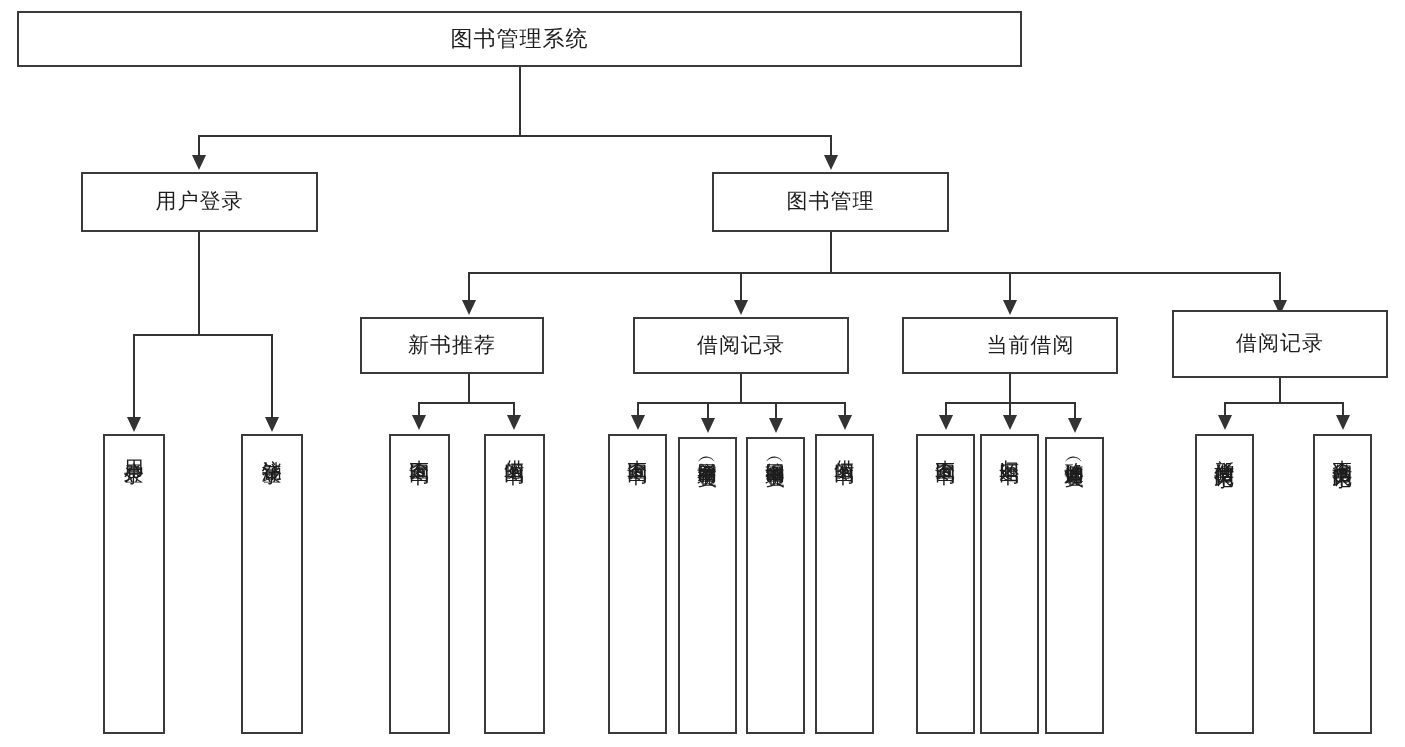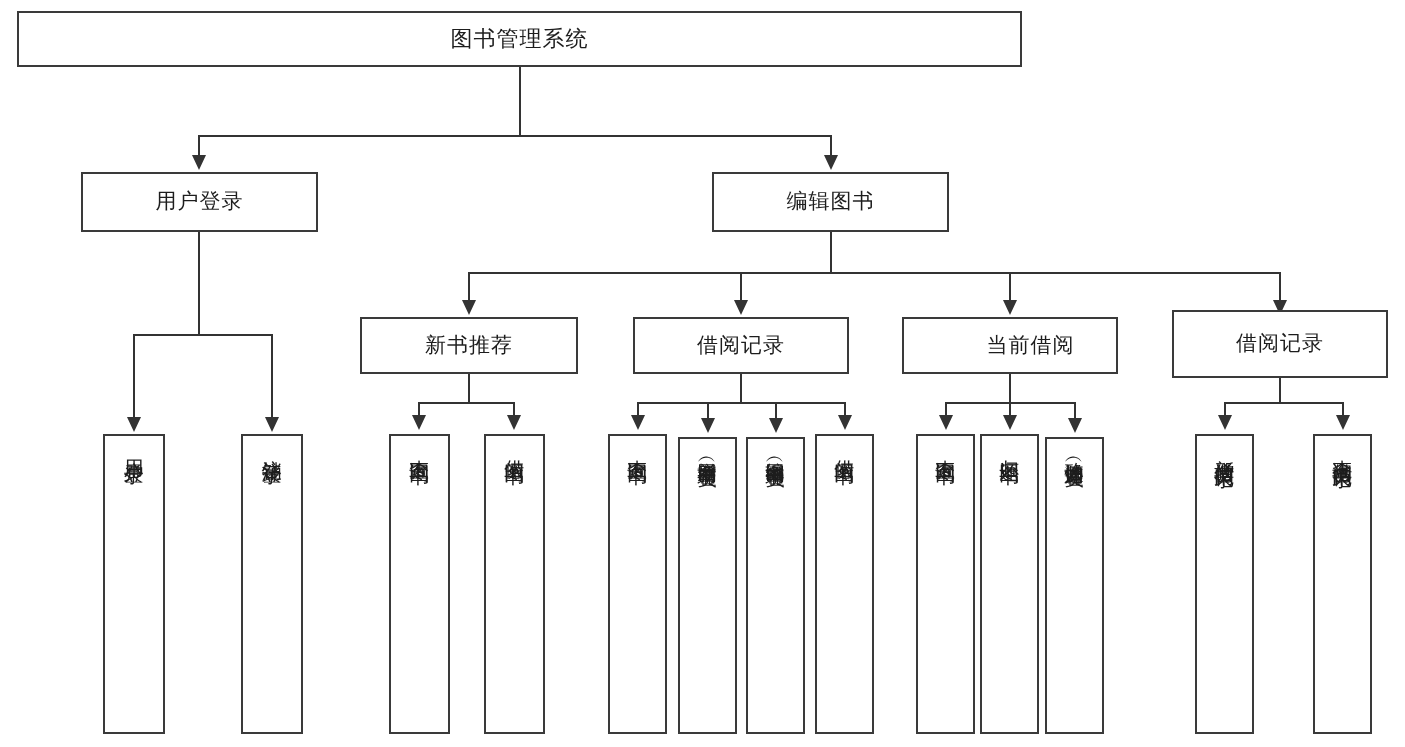--- a/index.html
+++ b/index.html
@@ -146,23 +146,23 @@
   <div class="ln vln" style="left:1279px; top:374px; height:30px;"></div>
   <div class="ln hln" style="left:1224px; top:402px; width:119px;"></div>
   <div class="ln vln" style="left:1224px; top:402px; height:15px;"></div>
   <div class="arrow" style="left:1218px; top:415px;"></div>
   <div class="ln vln" style="left:1342px; top:402px; height:15px;"></div>
   <div class="arrow" style="left:1336px; top:415px;"></div>
 
   <div class="node horiz root" style="left:17px; top:11px; width:1005px; height:56px;">图书管理系统</div>
 
   <div class="node horiz" style="left:81px; top:172px; width:237px; height:60px;">用户登录</div>
-  <div class="node horiz" style="left:712px; top:172px; width:237px; height:60px;">编辑图书</div>
-
-  <div class="node horiz" style="left:360px; top:317px; width:218px; height:57px;">新书推荐</div>
+  <div class="node horiz" style="left:712px; top:172px; width:237px; height:60px;">图书管理</div>
+
+  <div class="node horiz" style="left:360px; top:317px; width:184px; height:57px;">新书推荐</div>
   <div class="node horiz" style="left:633px; top:317px; width:216px; height:57px;">借阅记录</div>
   <div class="node horiz" style="left:902px; top:317px; width:216px; height:57px;padding-left:41px;">当前借阅</div>
   <div class="node horiz" style="left:1172px; top:310px; width:216px; height:68px;text-align:center;">借阅记录</div>
 
   <div class="node vert" style="left:103px; top:434px; width:62px; height:300px;">
     <span class="vtext">用户登录</span>
   </div>
   <div class="node vert" style="left:241px; top:434px; width:62px; height:300px;">
     <span class="vtext">注销登录</span>
   </div>

